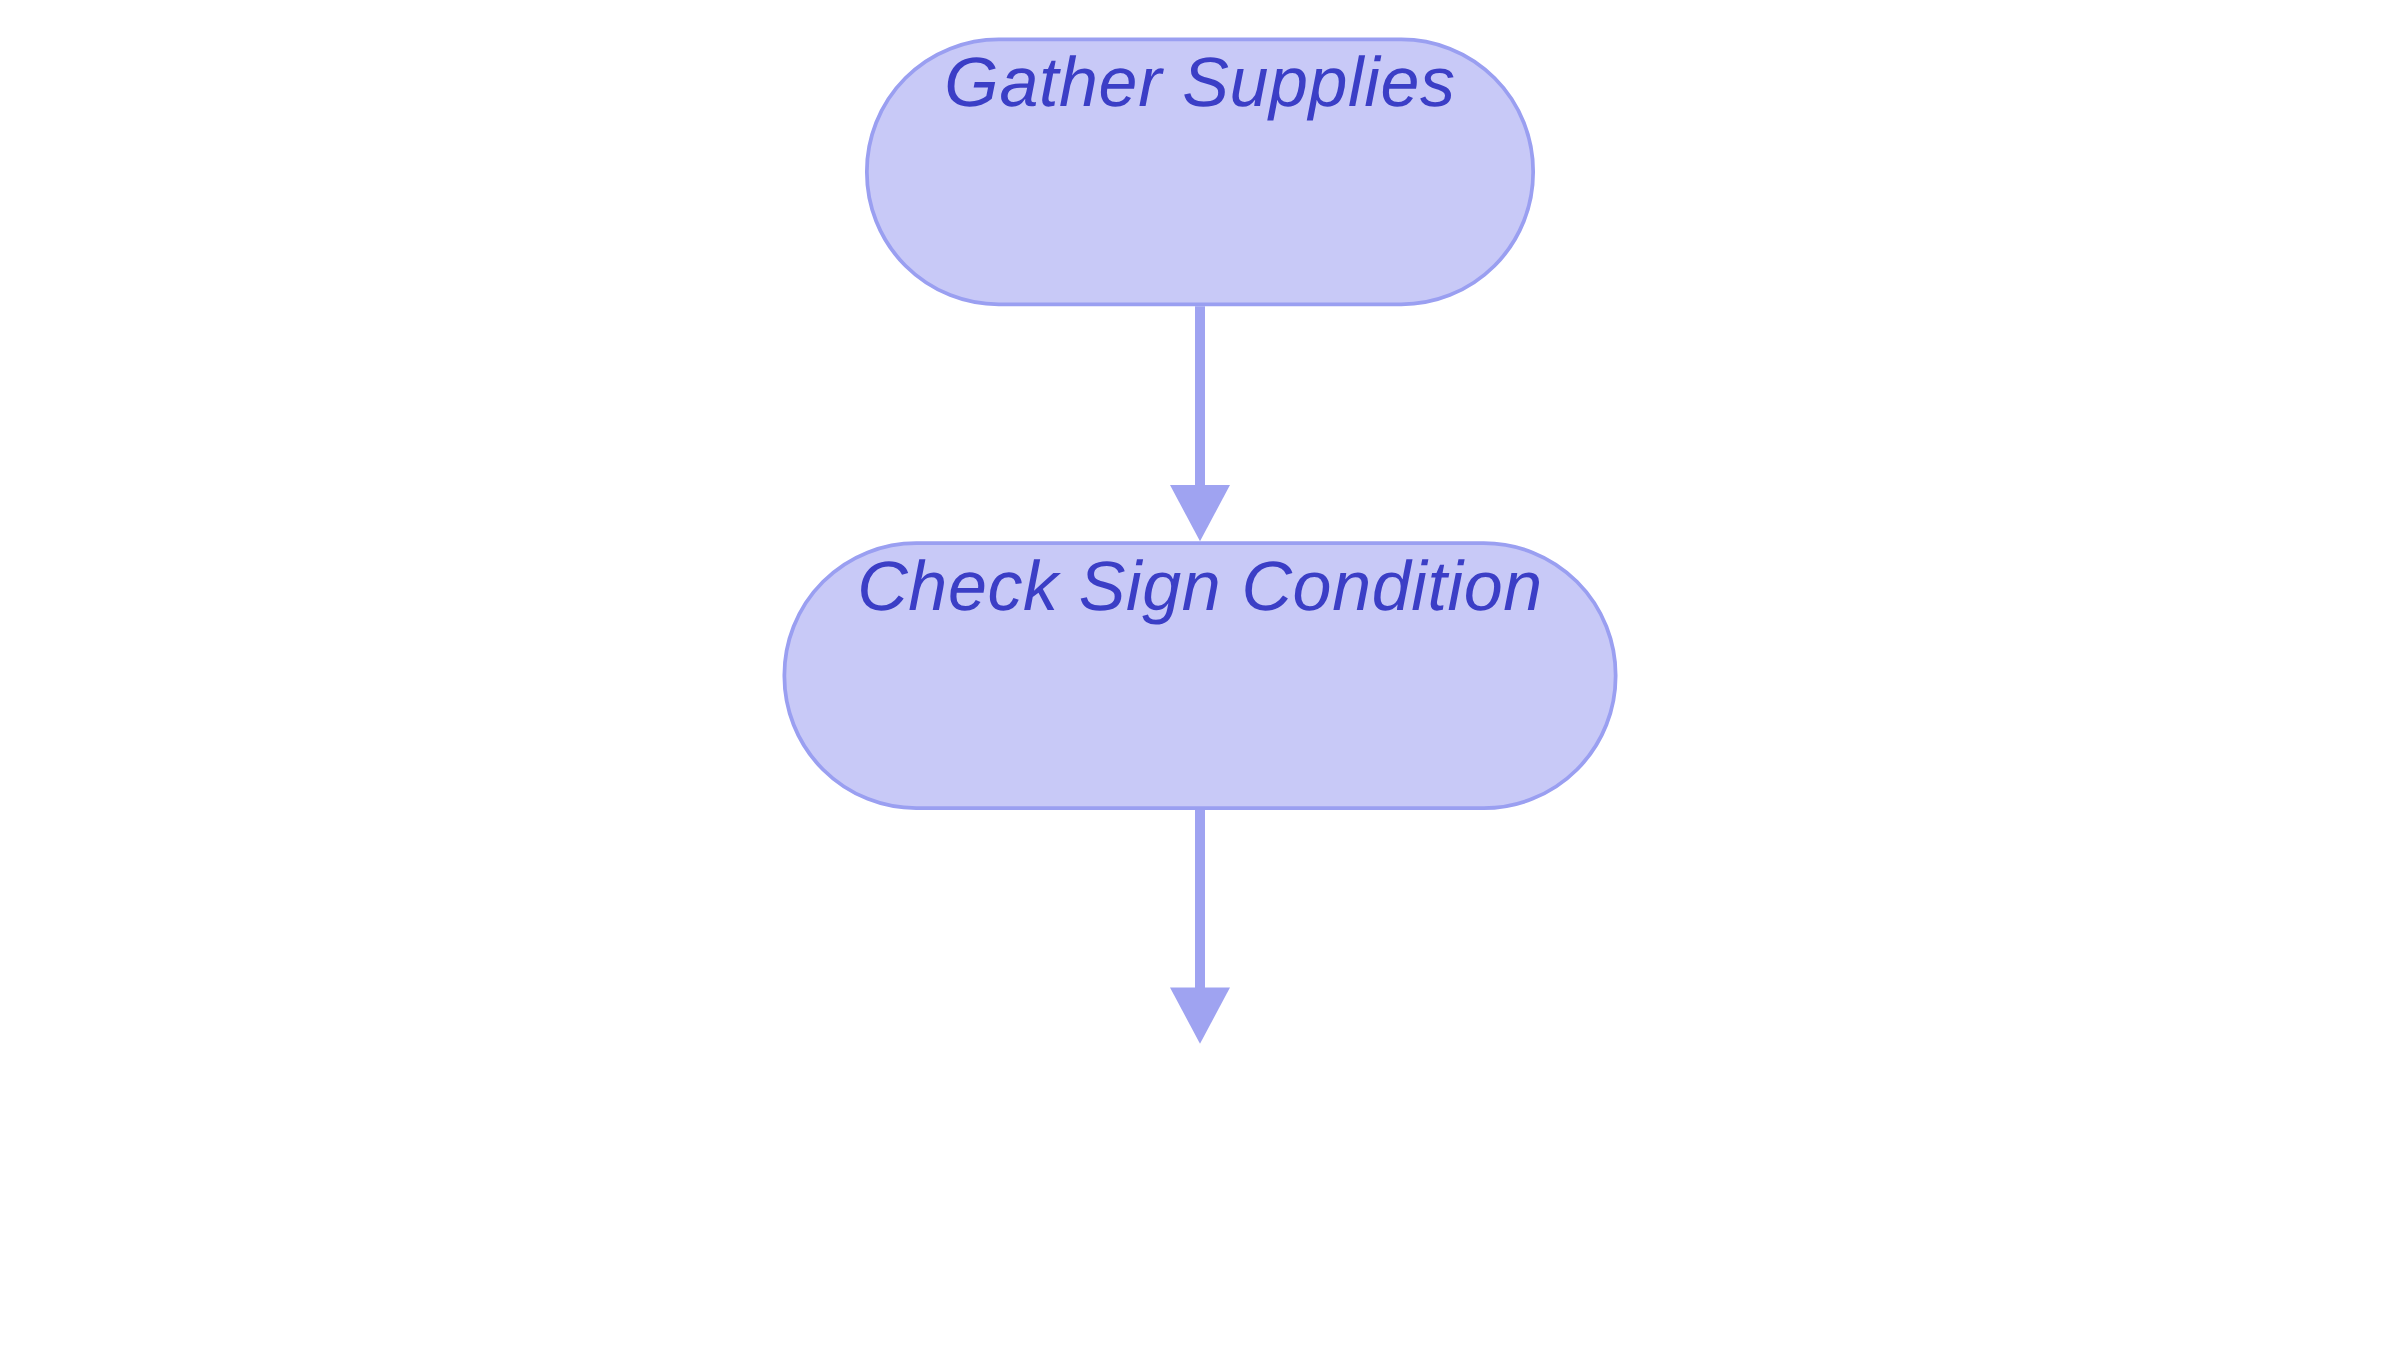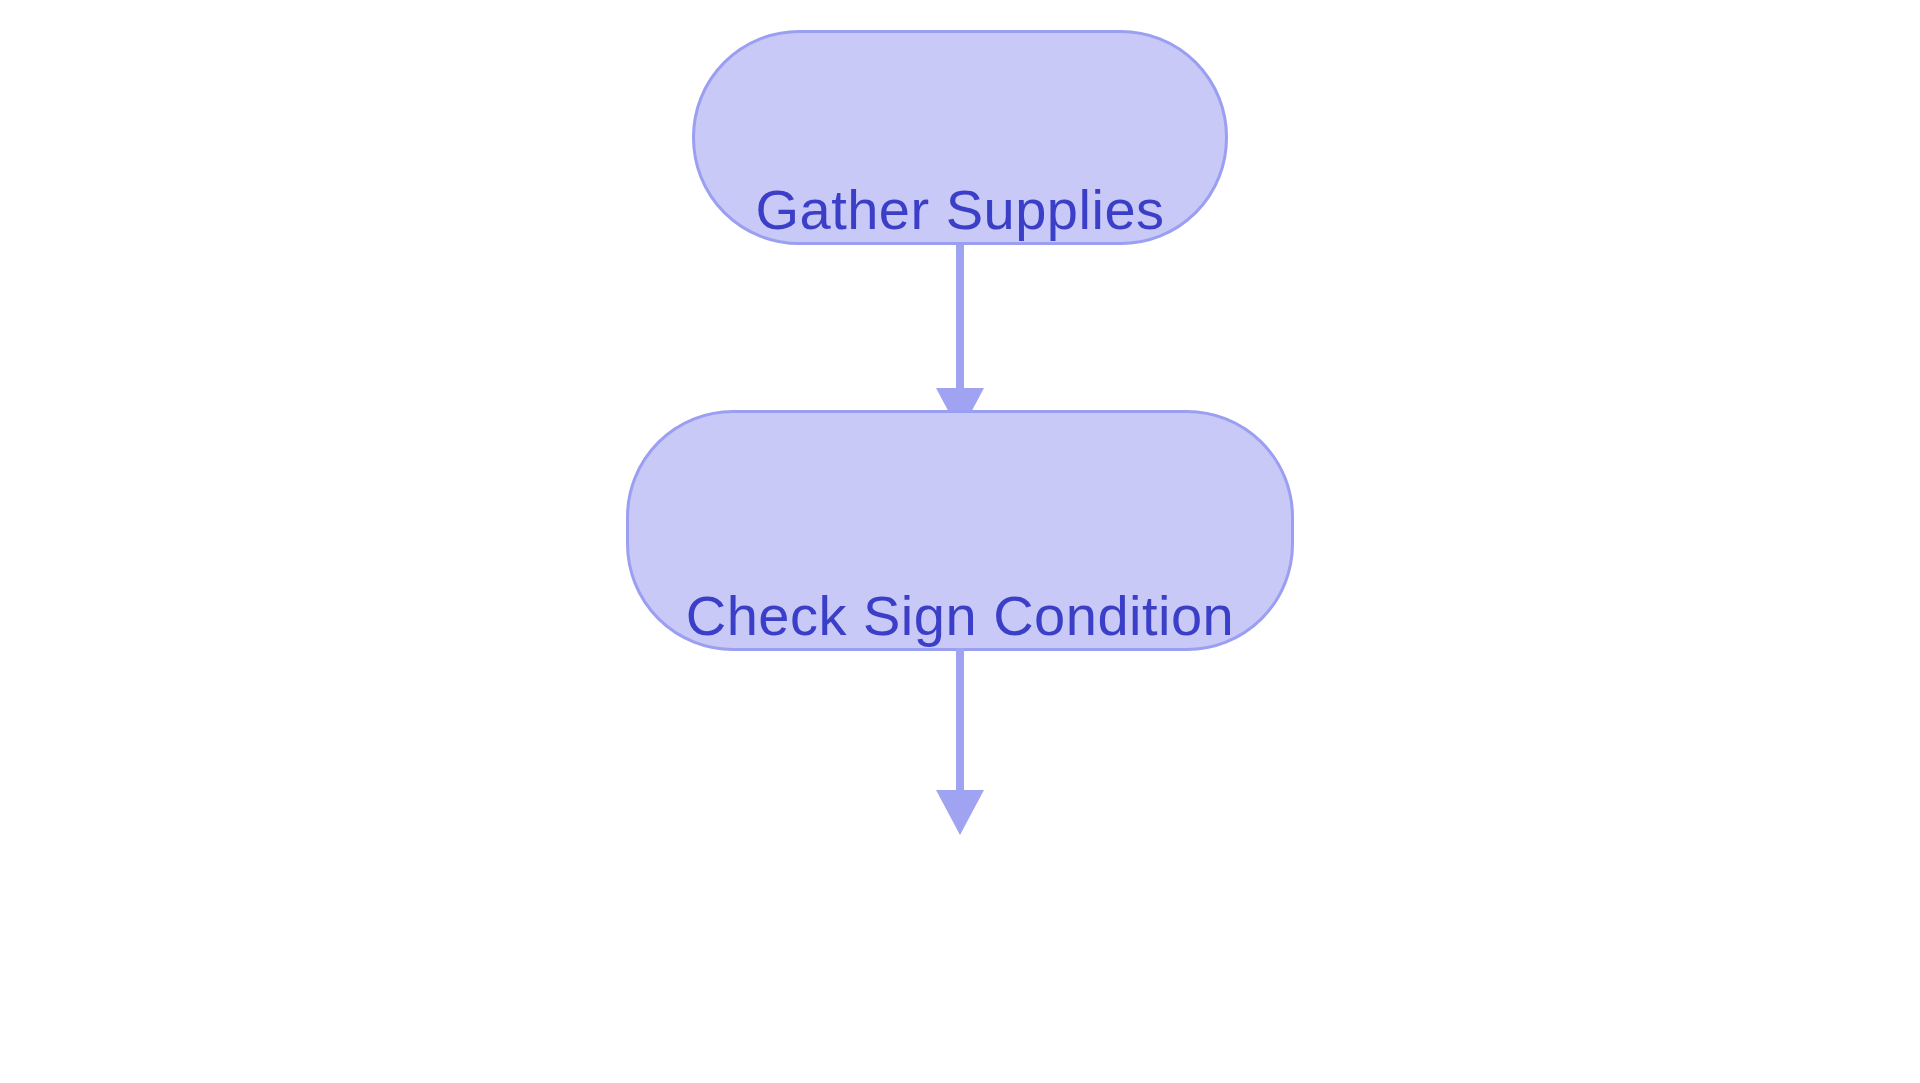--- a/index.html
+++ b/index.html
@@ -15,42 +15,43 @@
     background: var(--background, #ffffff);
     overflow: hidden;
   }
   .flow-node {
     position: absolute;
     box-sizing: border-box;
     background: var(--node-fill, #c8c9f7);
     border: 3px solid var(--node-border, #9a9ff1);
     border-radius: 107px;
     display: flex;
-    align-items: flex-end;
+    align-items: flex-start;
     justify-content: center;
+    font-style: italic;
   }
   .flow-node .node-label {
     color: var(--text, #3b3ec6);
     font-size: 56px;
     font-weight: 400;
     letter-spacing: 0.5px;
     white-space: nowrap;
     text-align: center;
   }
   #node-gather-supplies {
     left: 692px;
     top: 30px;
     width: 536px;
     height: 215px;
   }
   #node-check-sign-condition {
     left: 626px;
-    top: 410px;
+    top: 433px;
     width: 668px;
-    height: 241px;
+    height: 215px;
   }
   #node-prepare-hanging-area {
     left: 626px;
     top: 836px;
     width: 668px;
     height: 214px;
   }
   .arrow-line {
     position: absolute;
     width: 8px;

